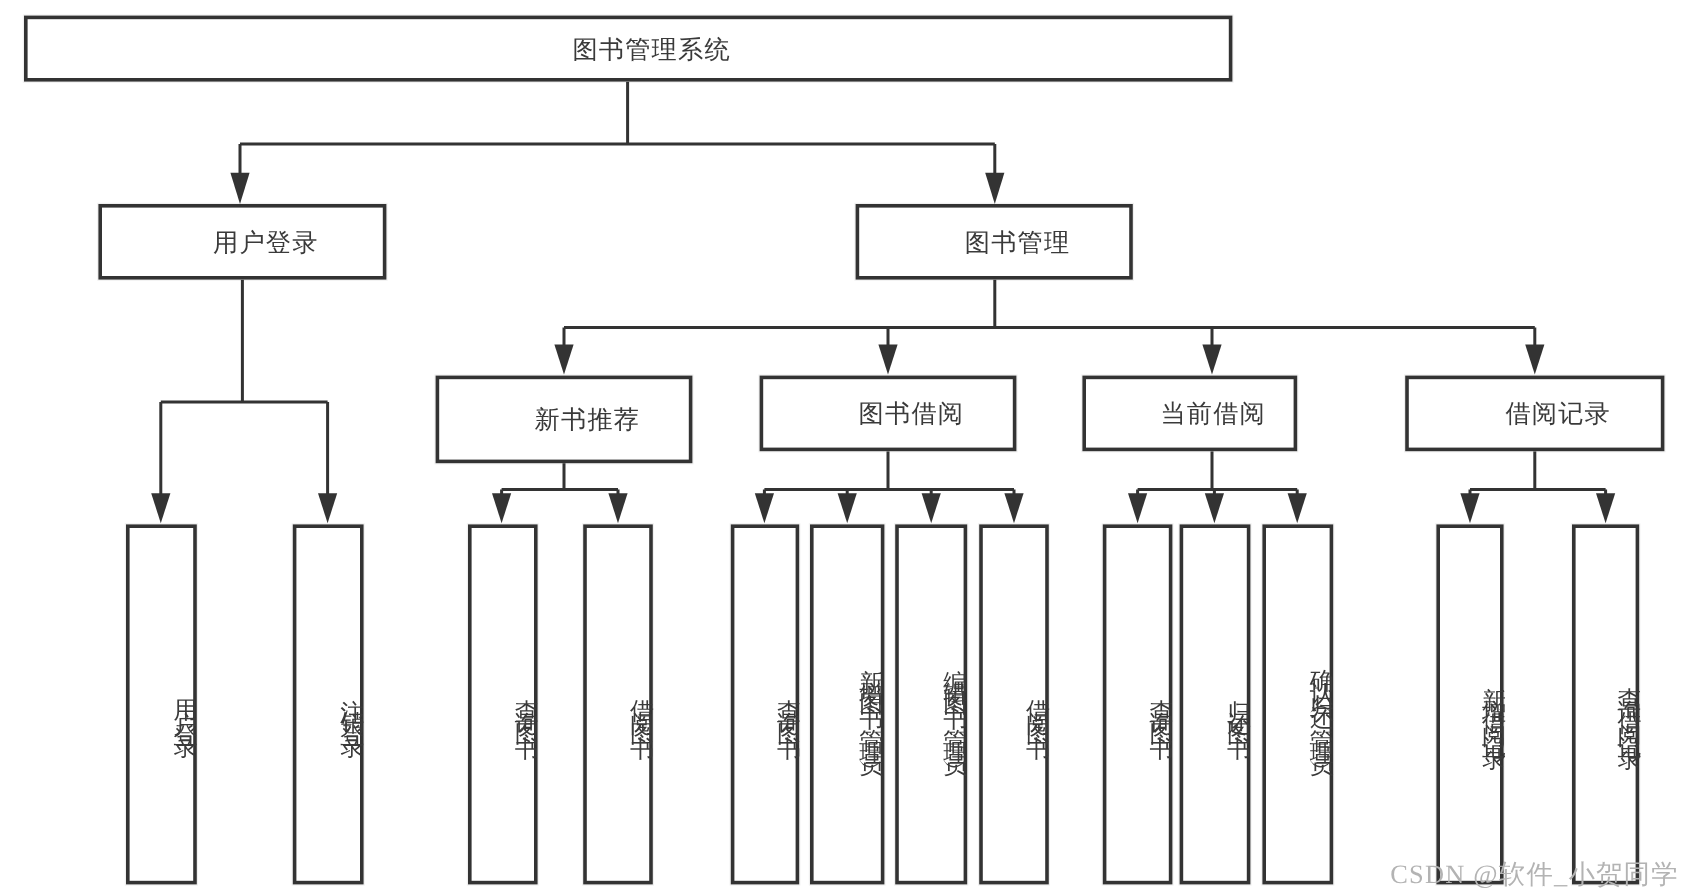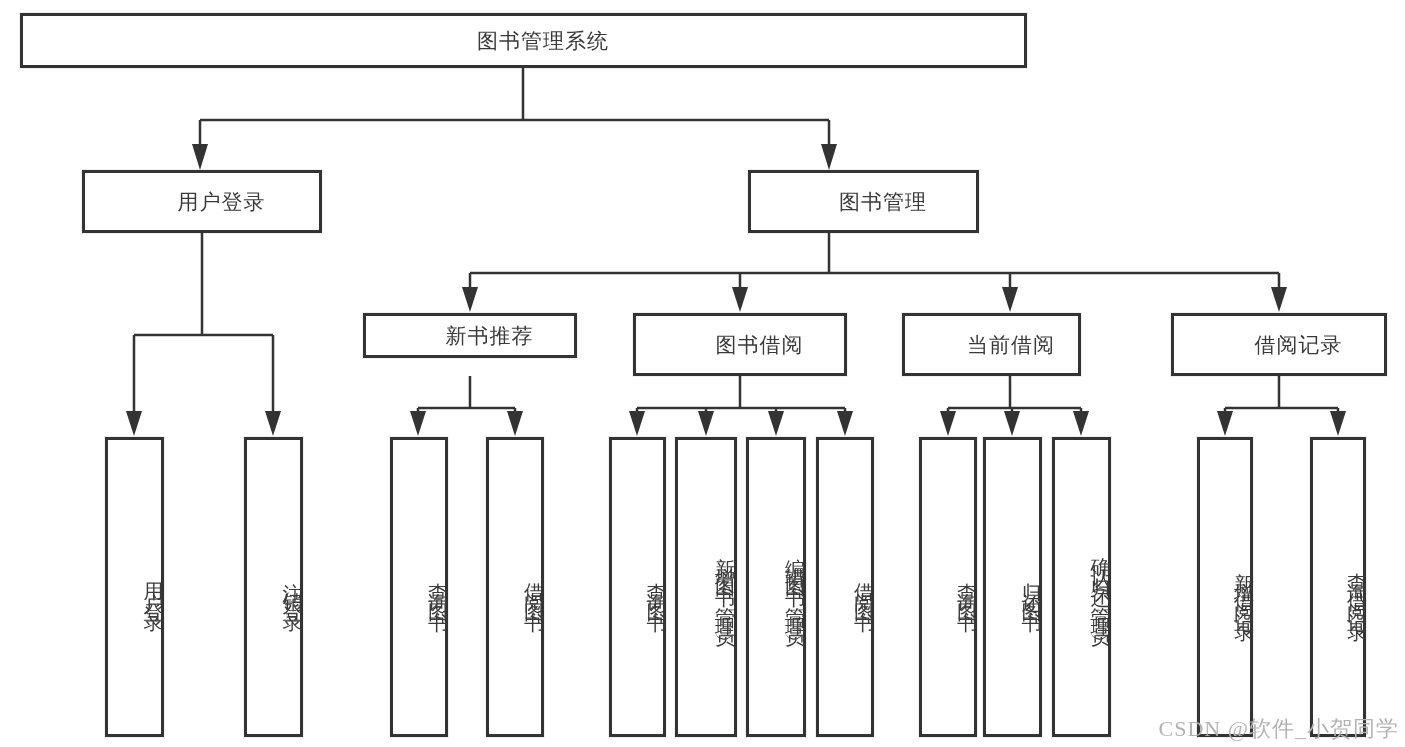--- a/index.html
+++ b/index.html
@@ -106,25 +106,25 @@
     </g>
   </svg>
 
   <div class="box hbox" style="left:20px; top:13px; width:1007px; height:55px;">
     <span>图书管理系统</span>
   </div>
 
   <div class="box hbox" style="left:82px; top:170px; width:240px; height:63px;">
     <span>用户登录</span>
   </div>
-  <div class="box hbox" style="left:748px; top:170px; width:231px; height:63px;">
+  <div class="box hbox" style="left:713px; top:170px; width:231px; height:63px;">
     <span>图书管理</span>
   </div>
 
-  <div class="box hbox" style="left:363px; top:313px; width:214px; height:45px;">
+  <div class="box hbox" style="left:363px; top:313px; width:214px; height:73px;">
     <span>新书推荐</span>
   </div>
   <div class="box hbox" style="left:633px; top:313px; width:214px; height:63px;">
     <span>图书借阅</span>
   </div>
   <div class="box hbox" style="left:902px; top:313px; width:179px; height:63px;">
     <span>当前借阅</span>
   </div>
   <div class="box hbox" style="left:1171px; top:313px; width:216px; height:63px;">
     <span>借阅记录</span>

